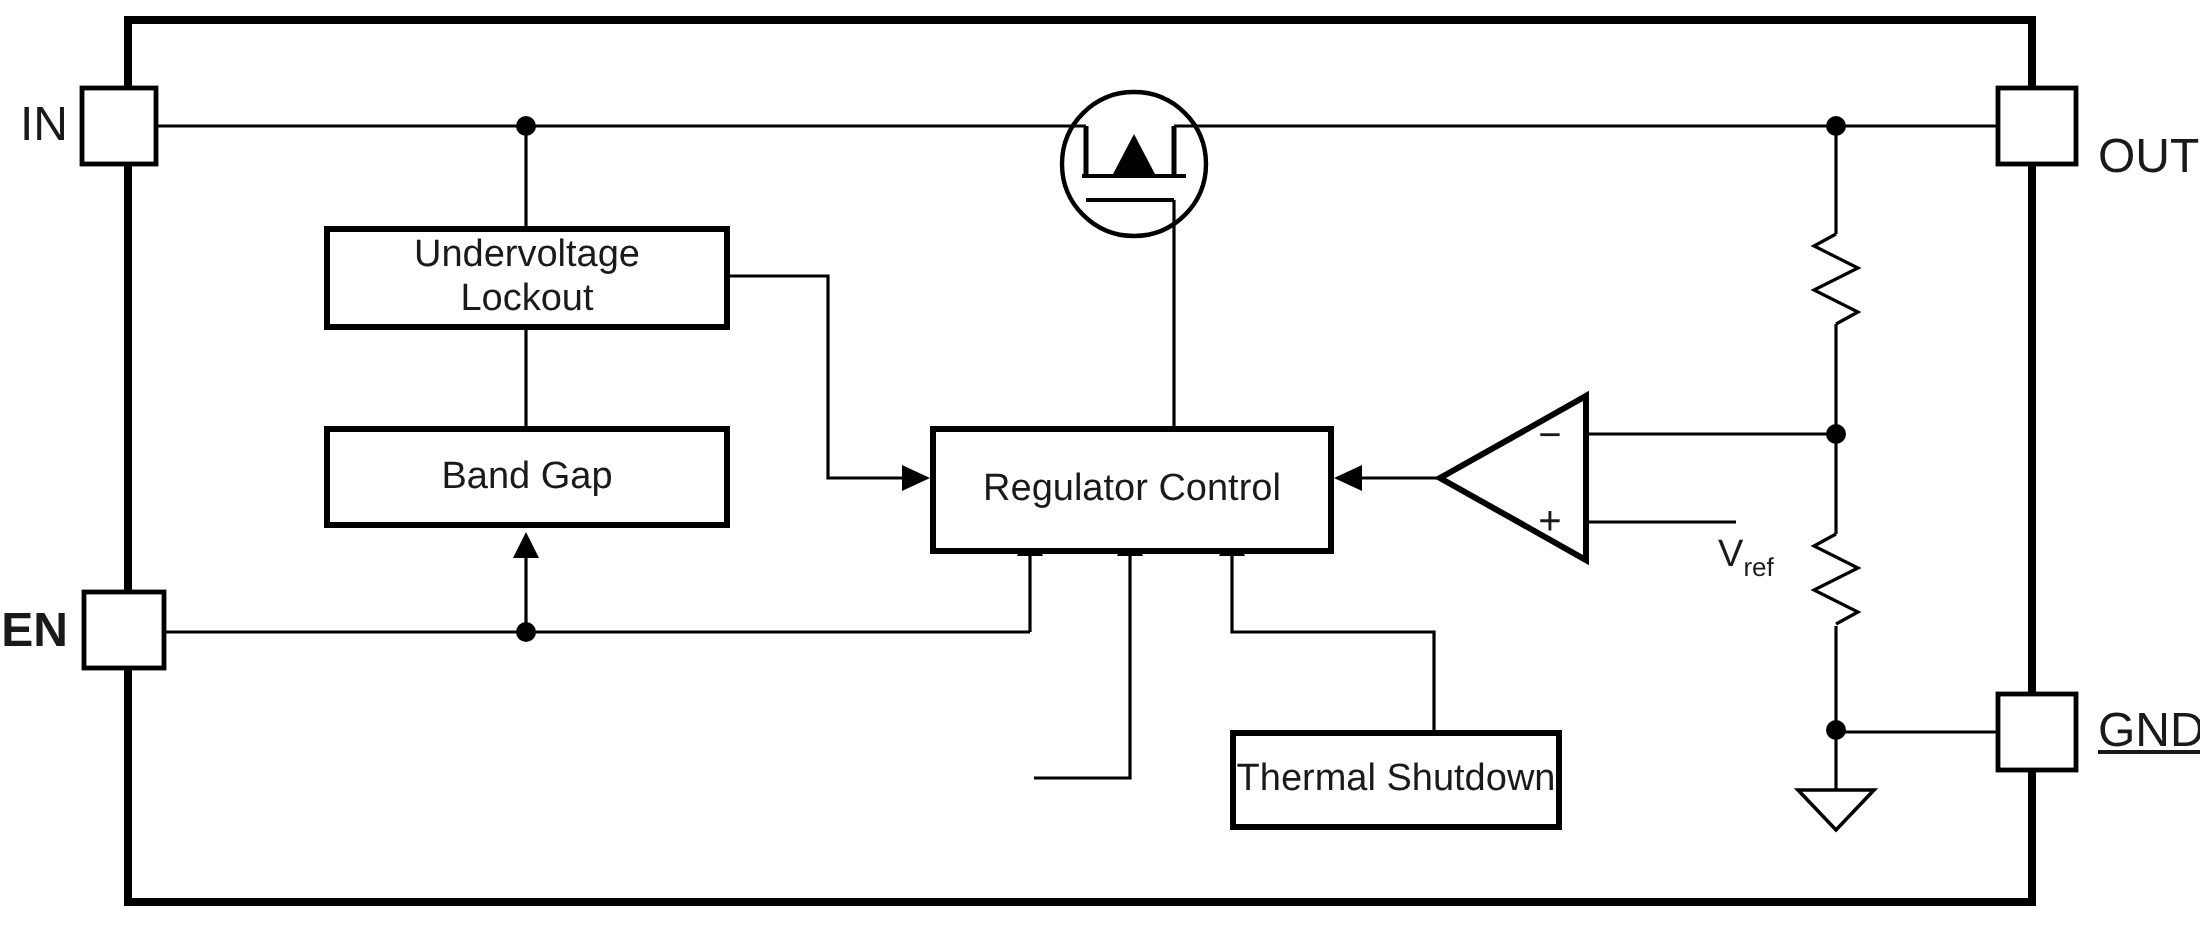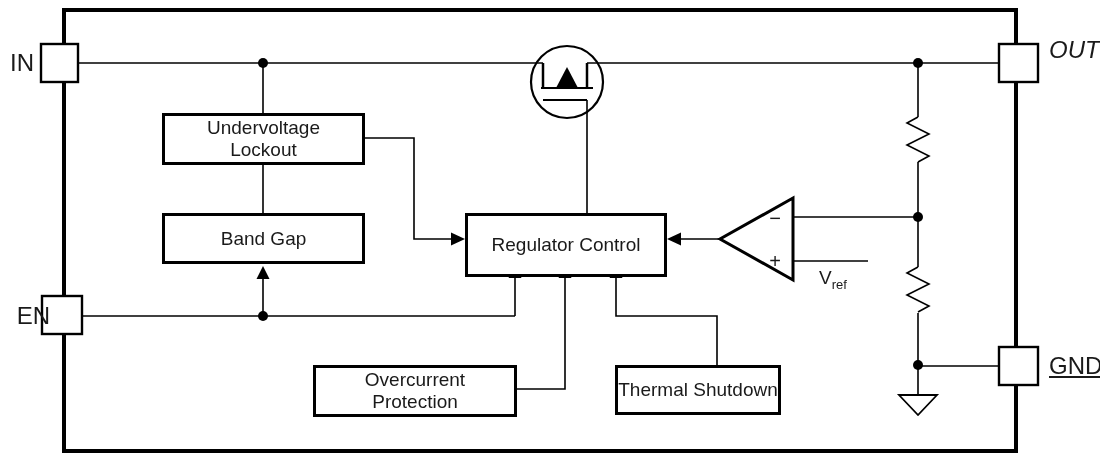--- a/index.html
+++ b/index.html
@@ -39,20 +39,21 @@
     font-size: 20px;
     line-height: 20px;
     width: 22px;
     text-align: center;
   }
   .vref {
     position: absolute;
     font-size: 19px;
     line-height: 19px;
     white-space: nowrap;
+    margin-left: 40px;
   }
   .vref sub { font-size: 13px; line-height: 0; }
 </style>
 </head>
 <body>
 
 <div class="diagram">
 
   <svg width="1100" height="463" viewBox="0 0 1100 463">
 
@@ -125,32 +126,28 @@
   </div>
 
   <div class="block" style="left:162px; top:213px; width:203px; height:51px;">
     <span>Band Gap</span>
   </div>
 
   <div class="block" style="left:465px; top:213px; width:202px; height:64px;">
     <span>Regulator Control</span>
   </div>
 
-  <div class="block" style="left:313px; top:365px; width:204px; height:52px;">
-    <span>Overcurrent</span>
-    <span>Protection</span>
-  </div>
 
   <div class="block" style="left:615px; top:365px; width:166px; height:50px;">
     <span>Thermal Shutdown</span>
   </div>
 
   <div class="pin-label left" style="left:0px; top:53px;">IN</div>
-  <div class="pin-label left" style="left:16px; top:306px;">EN</div>
-  <div class="pin-label" style="left:1049px; top:40px;font-style:italic;">OUT</div>
+  <div class="pin-label left" style="left:0px; top:306px;font-weight:bold;">EN</div>
+  <div class="pin-label" style="left:1049px; top:69px;">OUT</div>
   <div class="pin-label" style="left:1049px; top:356px;text-decoration:underline;">GND</div>
 
   <div class="amp-sign" style="left:764px; top:208px;">−</div>
   <div class="amp-sign" style="left:764px; top:251px;">+</div>
   <div class="vref" style="left:819px; top:268px;">
     <span>V</span><sub>ref</sub>
   </div>
 
 </div>
 

